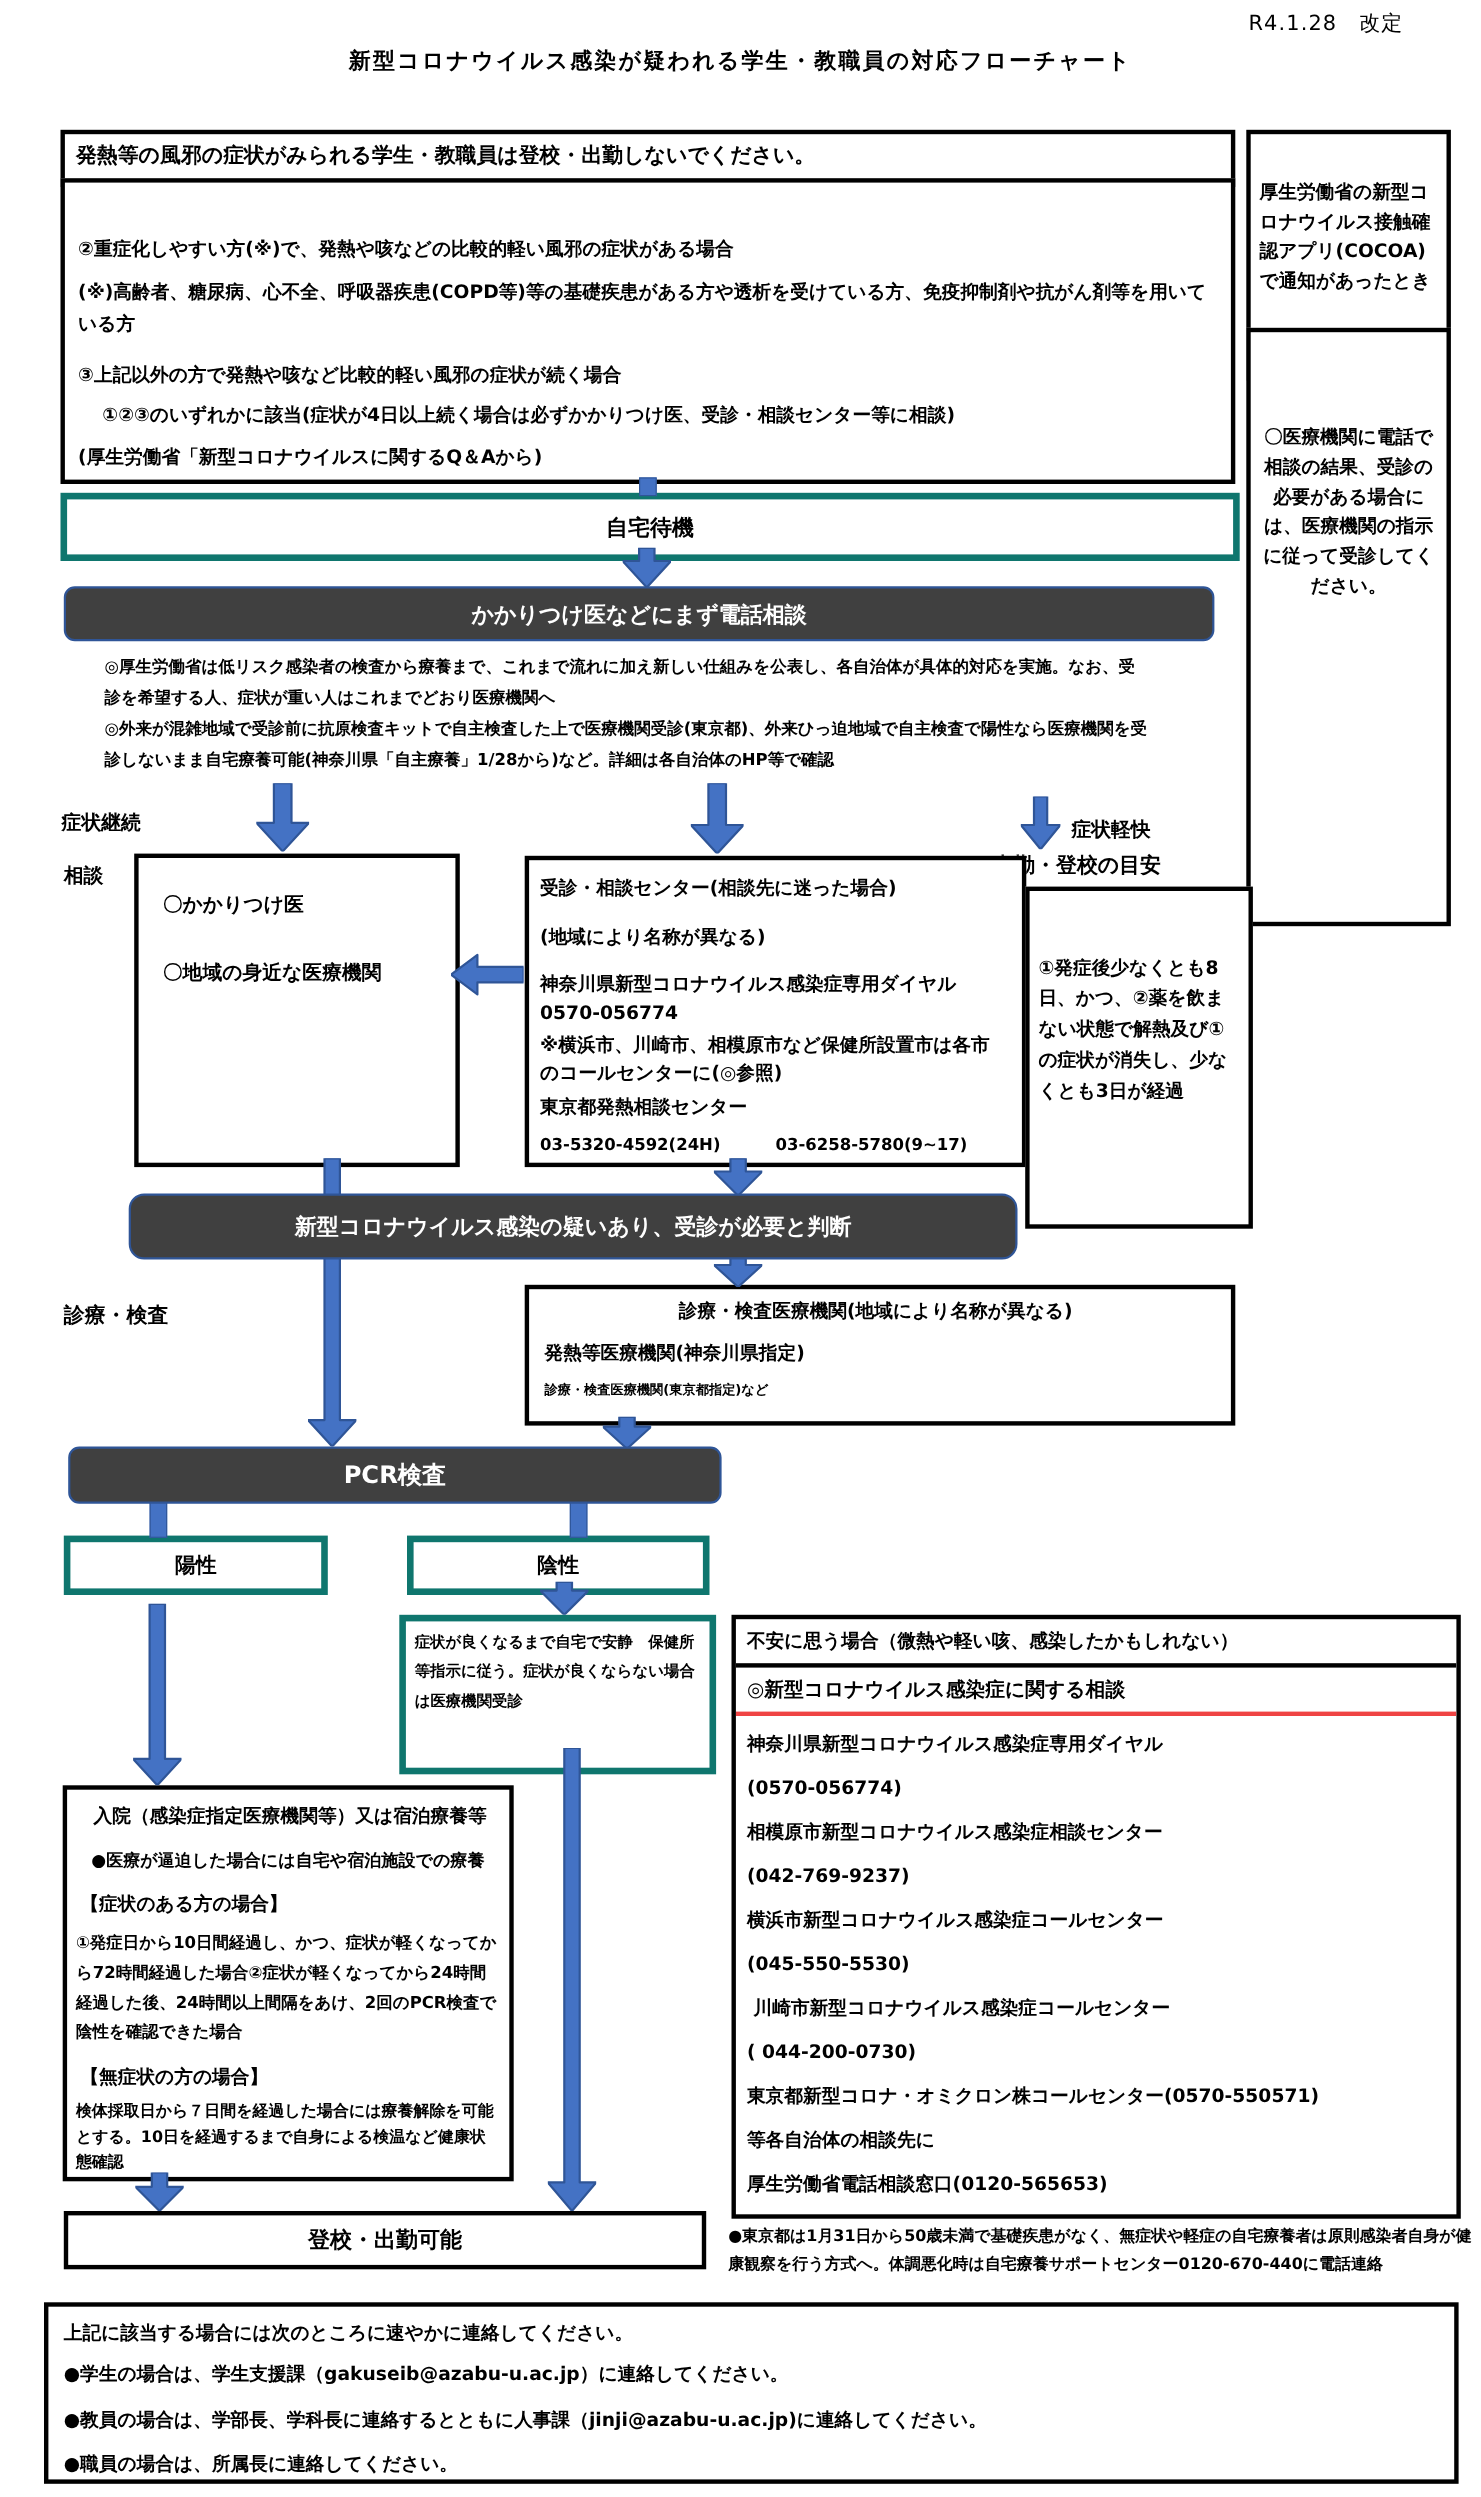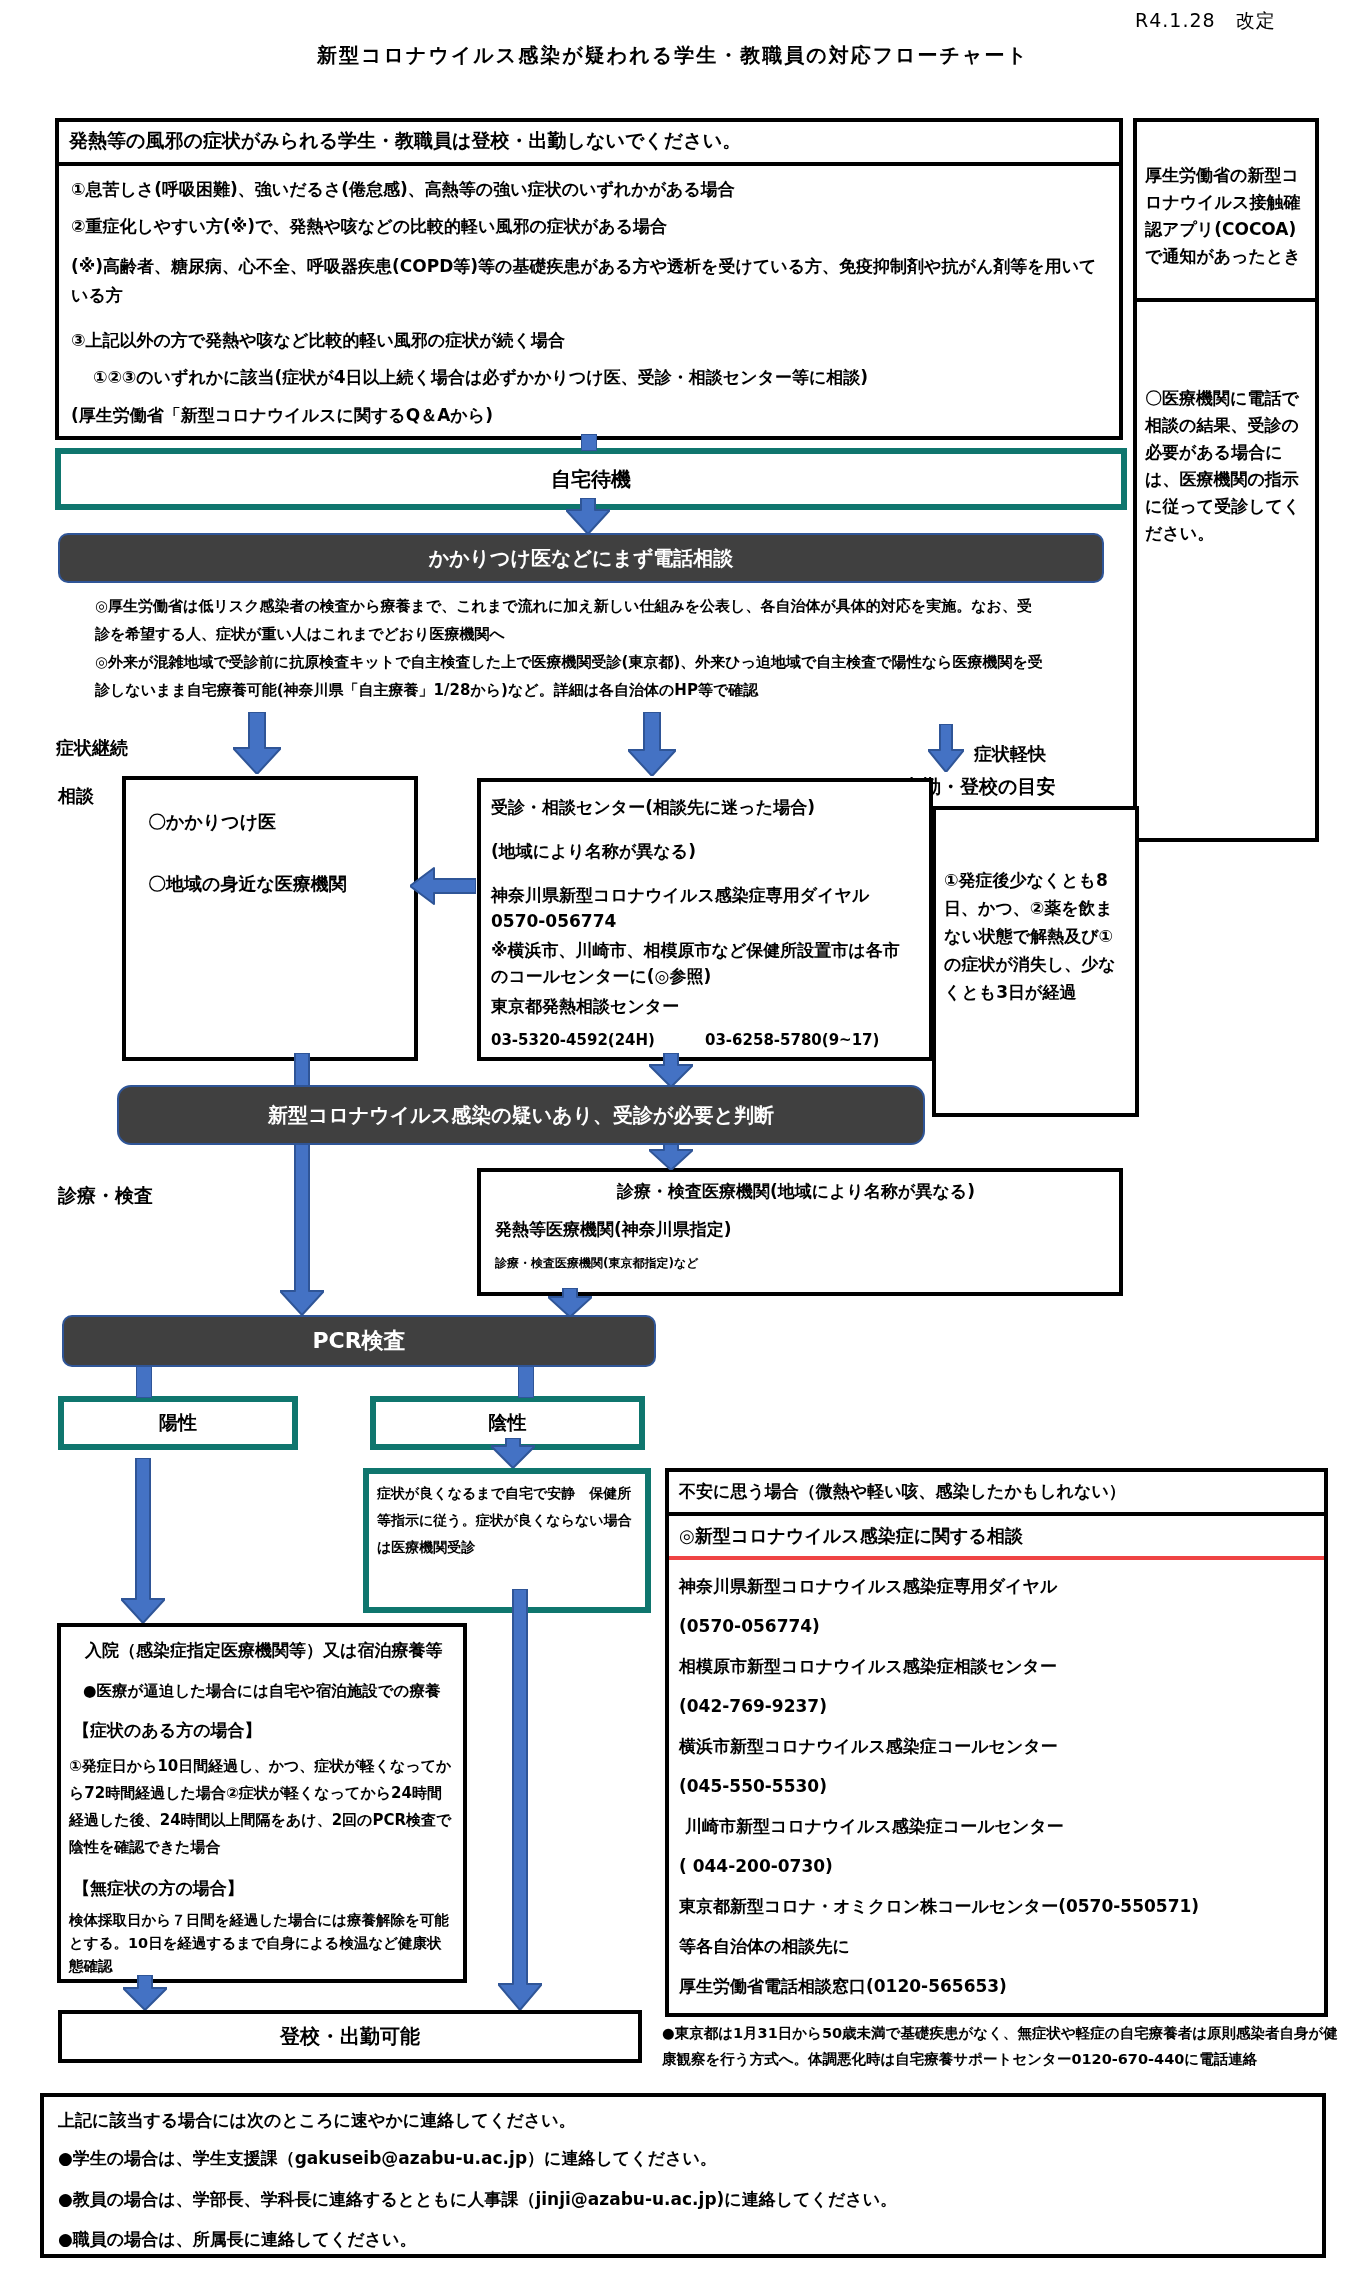--- a/index.html
+++ b/index.html
@@ -24,33 +24,32 @@
 </head>
 <body>
 
 <div class="abs" style="left:1135px;top:8px;font-size:19px;font-weight:400;letter-spacing:1px;">R4.1.28　改定</div>
 <div class="abs" style="left:0;top:42px;width:1346px;text-align:center;font-size:20px;letter-spacing:2px;">新型コロナウイルス感染が疑われる学生・教職員の対応フローチャート</div>
 
 <div class="box" style="left:55px;top:118px;width:1060px;height:44px;">
   <div class="ln" style="left:10px;top:6px;font-size:19px;">発熱等の風邪の症状がみられる学生・教職員は登校・出勤しないでください。</div>
 </div>
 <div class="box" style="left:55px;top:162px;width:1060px;height:270px;overflow:hidden;">
-  <div class="ln" style="left:12px;top:12px;font-size:17px;">①息苦しさ(呼吸困難)、強いだるさ(倦怠感)、高熱等の強い症状のいずれかがある場合</div>
   <div class="ln" style="left:12px;top:49px;font-size:17px;">②重症化しやすい方(※)で、発熱や咳などの比較的軽い風邪の症状がある場合</div>
   <div class="ln" style="left:12px;top:86px;width:1030px;font-size:17px;line-height:29px;">(※)高齢者、糖尿病、心不全、呼吸器疾患(COPD等)等の基礎疾患がある方や透析を受けている方、免疫抑制剤や抗がん剤等を用いている方</div>
   <div class="ln" style="left:12px;top:163px;font-size:17px;">③上記以外の方で発熱や咳など比較的軽い風邪の症状が続く場合</div>
   <div class="ln" style="left:34px;top:200px;font-size:17px;">①②③のいずれかに該当(症状が4日以上続く場合は必ずかかりつけ医、受診・相談センター等に相談)</div>
   <div class="ln" style="left:12px;top:238px;font-size:17px;">(厚生労働省「新型コロナウイルスに関するQ＆Aから)</div>
 </div>
 
 <div class="box" style="left:1133px;top:118px;width:162px;height:180px;padding:40px 8px 0;font-size:17px;line-height:27px;overflow:hidden;">
   <div>厚生労働省の新型コロナウイルス接触確認アプリ(COCOA)で通知があったとき</div>
 </div>
 <div class="box" style="left:1133px;top:298px;width:162px;height:480px;padding:56px 8px 0;font-size:17px;line-height:27px;overflow:hidden;">
-  <div style="margin-top:27px;">〇医療機関に電話で相談の結果、受診の必要がある場合には、医療機関の指示に従って受診してください。</div>
+  <div style="margin-top:27px;text-align:center;">〇医療機関に電話で相談の結果、受診の必要がある場合には、医療機関の指示に従って受診してください。</div>
 </div>
 
 <div class="stub" style="left:581px;top:434px;width:14px;height:15px;"></div>
 <div class="box3 ctr" style="left:55px;top:448px;width:1060px;height:50px;font-size:20px;">
   <span>自宅待機</span>
 </div>
 
 <svg class="arr" style="left:566px;top:498px;" width="44" height="36" viewBox="0 0 44 36">
     <polygon points="15,0 15,12 0,12 22,36 44,12 29,12 29,0"></polygon>
   </svg>

